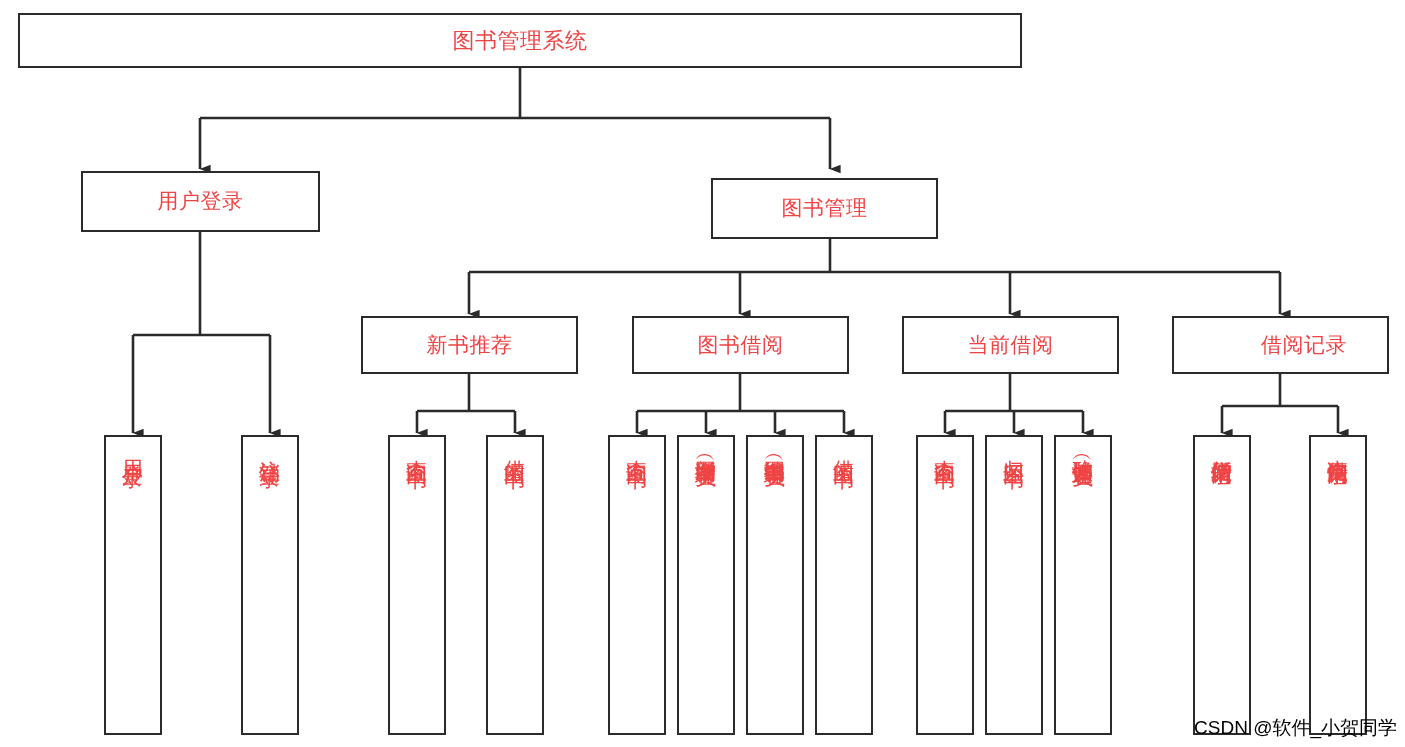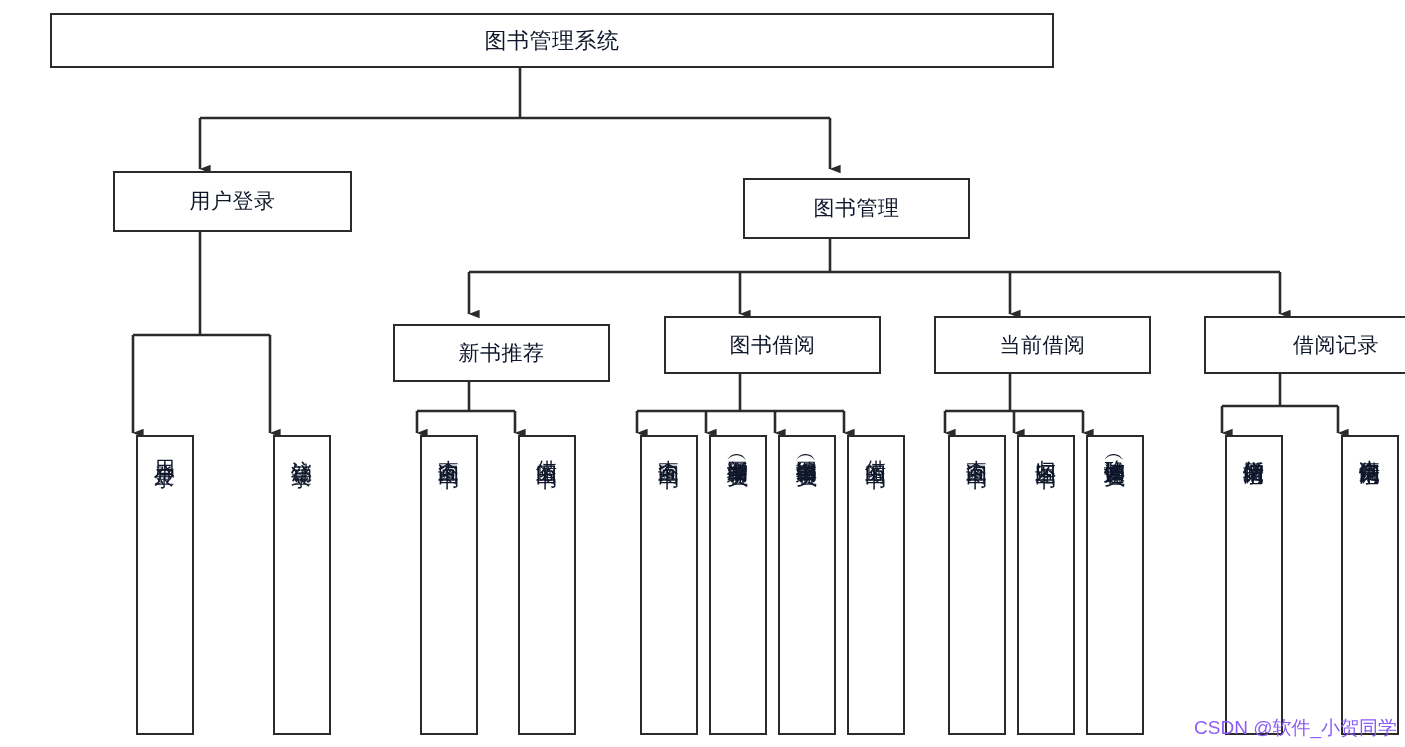--- a/index.html
+++ b/index.html
@@ -25,22 +25,21 @@
     pointer-events: none;
   }
   .node {
     position: absolute;
     box-sizing: border-box;
     background: #ffffff;
     border: 2px solid #2b2b2b;
     display: flex;
     align-items: center;
     justify-content: center;
-    color: #0f172a;
-    margin-left: 32px;
+    color: #ef4444;
   }
   .node-label {
     display: block;
     text-align: center;
     line-height: 1.18;
     white-space: nowrap;
   }
   
   .node.horiz .node-label {
     font-size: 21px;
@@ -66,21 +65,21 @@
     max-height: 288px;
   }
   .node.vert.long .node-label {
     letter-spacing: 1px;
   }
   .watermark {
     position: absolute;
     right: 8px;
     bottom: 6px;
     font-size: 19px;
-    color: #8b5cf6;
+    color: #000000;
     white-space: nowrap;
     font-family: "Liberation Sans", "DejaVu Sans", sans-serif;
   }
 </style>
 </head>
 <body>
 
 <div id="canvas">
 
   <svg id="edges" viewBox="0 0 1405 747" width="1405" height="747">
@@ -141,21 +140,21 @@
   </div>
 
   <div class="node horiz" style="left:81px; top:171px; width:239px; height:61px;">
     <span class="node-label">用户登录</span>
   </div>
 
   <div class="node horiz" style="left:711px; top:178px; width:227px; height:61px;">
     <span class="node-label">图书管理</span>
   </div>
 
-  <div class="node horiz" style="left:361px; top:324px; width:217px; height:58px;">
+  <div class="node horiz" style="left:361px; top:316px; width:217px; height:58px;">
     <span class="node-label">新书推荐</span>
   </div>
 
   <div class="node horiz" style="left:632px; top:316px; width:217px; height:58px;justify-content:center;">
     <span class="node-label">图书借阅</span>
   </div>
 
   <div class="node horiz" style="left:902px; top:316px; width:217px; height:58px;">
     <span class="node-label">当前借阅</span>
   </div>

